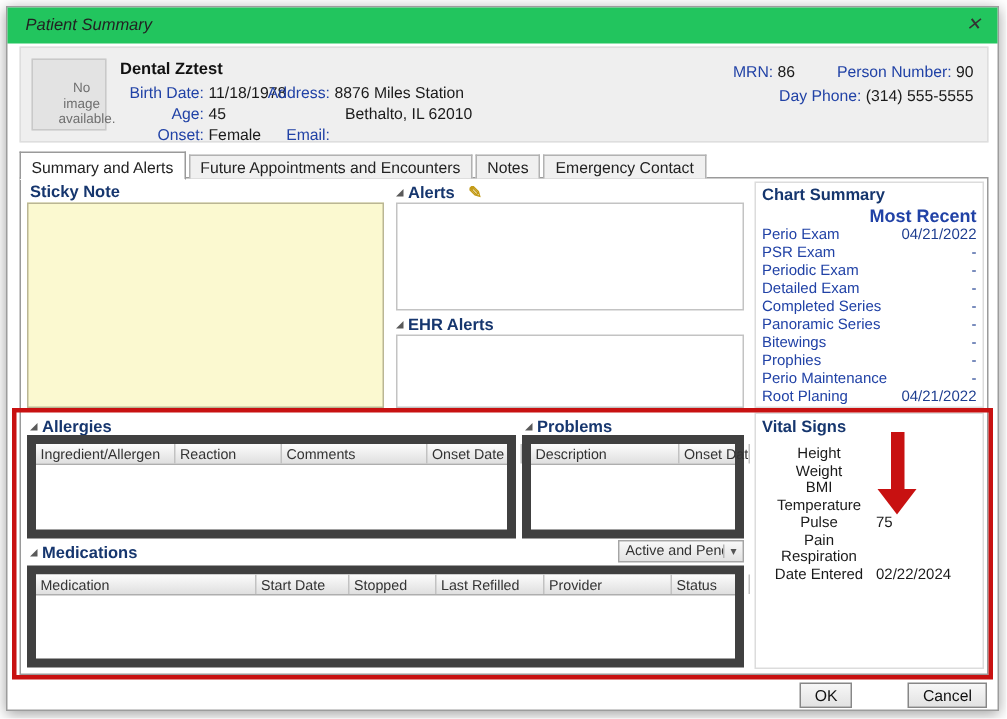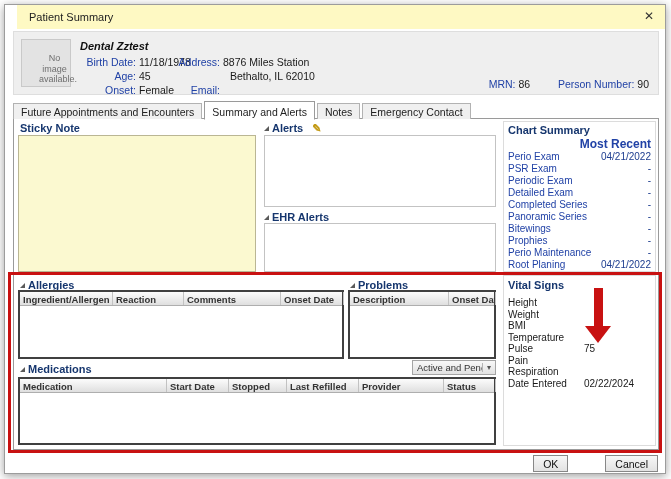--- a/index.html
+++ b/index.html
@@ -3,37 +3,37 @@
 <meta charset="utf-8">
 <style>
   * { margin:0; padding:0; box-sizing:border-box; }
   html,body { width:671px; height:479px; background:#fff; font-family:"Liberation Sans",sans-serif; overflow:hidden; }
   body { position:relative; }
 
   .dialog { position:absolute; left:4px; top:4px; width:662px; height:470px; background:#fff;
             border:1px solid #9c9c9c; box-shadow:0 2px 9px rgba(0,0,0,.38); }
 
   
-  .titlebar { position:absolute; left:12px; top:0; right:0; height:24px; background:#fef9c3; }
+  .titlebar { position:absolute; left:0; top:0; right:0; height:24px; background:#22c55e;font-style:italic; }
   .title { position:absolute; left:12px; top:6px; font-size:11px; color:#222; }
   .close { position:absolute; right:11px; top:4px; font-size:12px; color:#333; cursor:pointer; }
 
   
   .phead { position:absolute; left:8px; top:26px; width:646px; height:64px; background:#efefef; border:1px solid #dedede; font-size:10.5px; }
   .noimg { position:absolute; left:7px; top:7px; width:50px; height:48px; background:#e3e3e3; border:1px solid #c9c9c9;
            color:#6f6f6f; font-size:9px; line-height:10.5px; text-align:center; padding-top:13px;padding-left:17px; }
-  .pname { position:absolute; left:66px; top:8px; font-size:11px; font-weight:bold; color:#111;font-style:italic; }
+  .pname { position:absolute; left:66px; top:8px; font-size:11px; font-weight:bold; color:#111; }
   .lbl { color:#2142A6; }
   .val { color:#1a1a1a; }
   .colA { position:absolute; left:64px; top:24px; display:grid; grid-template-columns:58px auto; column-gap:3px; row-gap:2px; }
   .colA .lbl, .colB .lbl { text-align:right; }
   .colB { position:absolute; left:160px; top:24px; display:grid; grid-template-columns:46px auto; column-gap:3px; row-gap:2px; }
   .colB .indent { padding-left:7px; }
   .ph-right { position:absolute; right:9px; top:10px; text-align:right; }
-  .ph-r-line { margin-bottom:4px;margin-top:36px; }
+  .ph-r-line { margin-bottom:4px; }
   .gap { display:inline-block; width:22px; }
 
   
   .tabs { position:absolute; left:8px; top:95px; height:19px; display:flex; align-items:flex-end; z-index:3; }
   .tab { font-size:10.5px; color:#222; background:#f0f0f0; border:1px solid #b2b2b2; border-bottom:none;
          height:16px; padding:2px 7px 0 7px; margin-right:2px; white-space:nowrap; cursor:pointer; }
   .tab.active { background:#fff; border:1px solid #9a9a9a; border-bottom:1px solid #fff; height:19px; margin-bottom:-1px; padding-top:4px; }
 
   
   .panel { position:absolute; left:8px; top:113px; width:646px; height:332px; background:#fff; border:1px solid #9a9a9a; }
@@ -50,33 +50,33 @@
   .ehr-hdr { position:absolute; left:250px; top:92px; }
   .ehr-box { position:absolute; left:250px; top:104px; width:232px; height:49px; border:1px solid #c3c3c3; background:#fff; }
 
   .cs-group { position:absolute; left:489px; top:2px; width:153px; height:151px; border:1px solid #dcdcdc; padding:2px 4px; }
   .cs-most { text-align:right; color:#2142A6; font-weight:bold; font-size:12px; margin-top:1px; }
   .cs-row { display:flex; justify-content:space-between; font-size:10px; line-height:12px; }
   .cs-l { color:#2142A6; }
   .cs-v { color:#1d3d8f; }
 
   
-  .tbl { position:absolute; background:#fff; border:2px solid #404040;font-weight:bold; }
+  .tbl { position:absolute; background:#fff; border:6px solid #404040; }
   .thead { display:flex; height:14px; background:linear-gradient(#fcfcfc,#dfdfdf); border-bottom:1px solid #aeaeae; }
   .th { font-size:9.5px; color:#333; padding:1.5px 3px 0 3px; border-right:1px solid #c2c2c2; overflow:hidden; white-space:nowrap; flex:none; cursor:default; }
 
   .allergies-hdr { position:absolute; left:6px; top:160px; }
   .allergies-tbl { left:4px; top:171px; width:326px; height:69px; }
   .problems-hdr { position:absolute; left:336px; top:160px; }
   .problems-tbl { left:334px; top:171px; width:148px; height:69px; }
 
   .vs-group { position:absolute; left:489px; top:156px; width:153px; height:171px; border:1px solid #dcdcdc; padding:3px 4px; }
   .vs-rows { margin-top:6px; }
   .vs-row { display:flex; font-size:10px; line-height:11.5px; color:#1a1a1a; }
-  .vs-l { width:76px; flex:none; }
+  .vs-l { width:76px; flex:none;text-align:center; }
 
   .meds-hdr { position:absolute; left:6px; top:244px; }
   .meds-filter { position:absolute; left:398px; top:241px; width:84px; height:15px; background:linear-gradient(#f8f8f8,#e2e2e2);
                  border:1px solid #a5a5a5; font-size:9.5px; color:#333; display:flex; align-items:center; cursor:pointer; }
   .meds-filter .ftext { flex:1; padding-left:4px; white-space:nowrap; overflow:hidden; }
   .meds-filter .farrow { width:13px; border-left:1px solid #b5b5b5; text-align:center; color:#555; font-size:8px; }
   .meds-tbl { left:4px; top:258px; width:478px; height:68px; }
 
   
   .footer { position:absolute; right:7px; top:450px; display:flex; gap:5px; }
@@ -130,22 +130,22 @@
         <span class="val">90</span>
       </div>
       <div class="ph-r-line">
         <span class="lbl">Day Phone:</span>
         <span class="val">(314) 555-5555</span>
       </div>
     </div>
   </div>
 
   <div class="tabs">
+    <div class="tab active">Summary and Alerts</div>
     <div class="tab">Future Appointments and Encounters</div>
-    <div class="tab active">Summary and Alerts</div>
     <div class="tab">Notes</div>
     <div class="tab">Emergency Contact</div>
   </div>
 
   <div class="panel">
 
     <div class="sec sticky-title">Sticky Note</div>
     <div class="sticky-box"></div>
 
     <div class="sec alerts-hdr">

